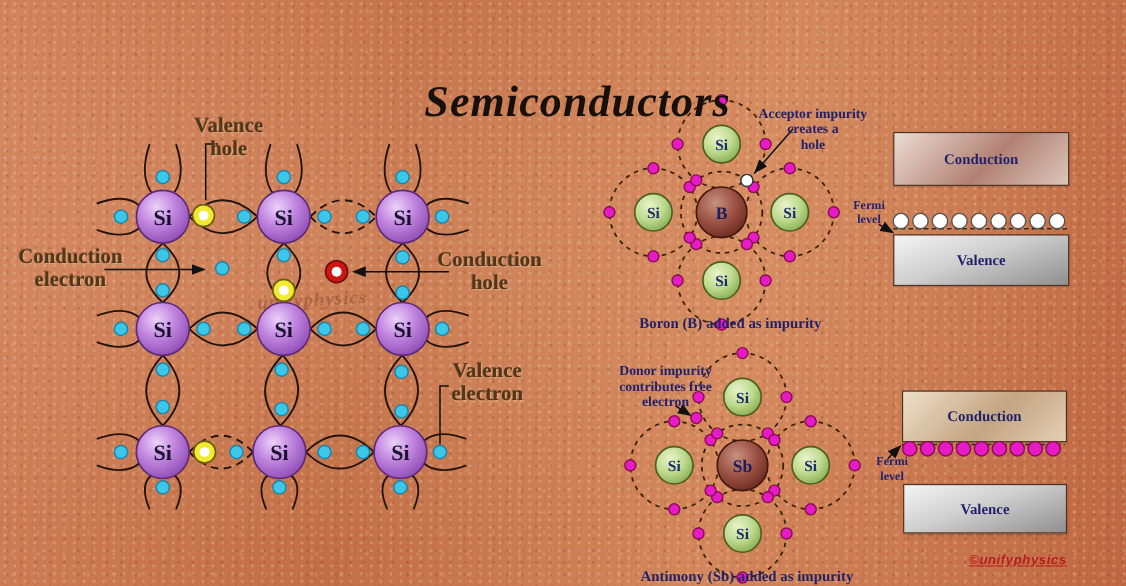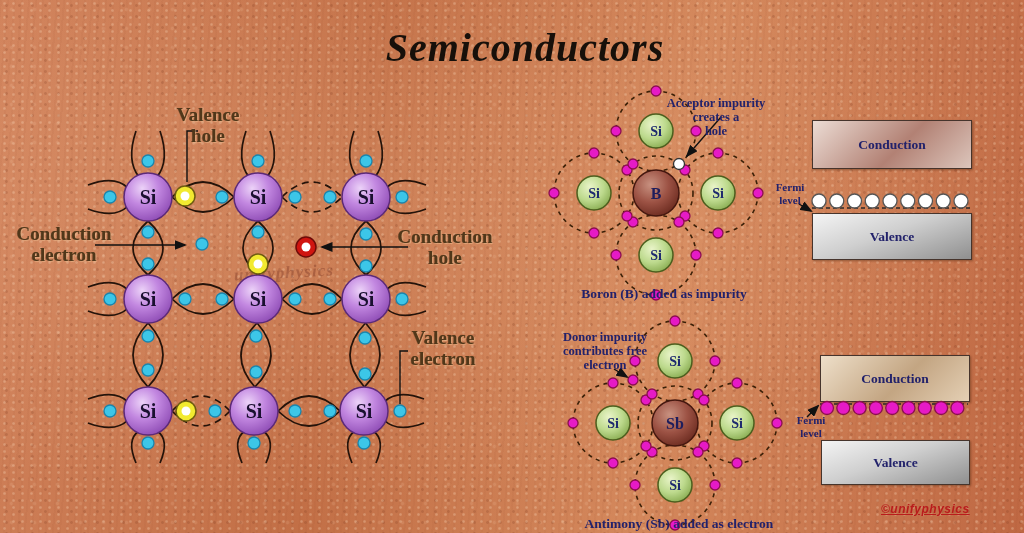--- a/index.html
+++ b/index.html
@@ -11,21 +11,21 @@
       radial-gradient(circle, rgba(115,48,22,0.20) 0.9px, transparent 1.9px),
       radial-gradient(circle, rgba(255,214,180,0.14) 1.2px, transparent 2.4px),
       repeating-linear-gradient(95deg, rgba(140,60,30,0.05) 0 2px, rgba(255,255,255,0) 2px 7px),
       radial-gradient(120% 90% at 30% 40%, rgba(255,205,165,0.20), rgba(255,255,255,0) 60%),
       linear-gradient(100deg,#d0815a 0%,#c26f46 35%,#d4885c 65%,#bf6843 100%);
     background-size:9px 7px,13px 11px,23px 19px,100% 100%,100% 100%,100% 100%;}
   svg.layer{position:absolute;left:0;top:0;z-index:3;}
   .abs{position:absolute;z-index:4;}
   .pre{white-space:pre-line;}
   .ctr{transform:translateX(-50%);text-align:center;}
-  .title{font-size:40px;font-weight:bold;font-style:italic;color:#17100a;letter-spacing:1px;}
+  .title{font-size:40px;font-weight:bold;font-style:italic;color:#17100a;letter-spacing:1px;margin-top:44px;}
   .brown{font-weight:bold;font-size:19px;line-height:21px;color:#50371a;
          text-shadow:1px 1px 1px rgba(240,195,150,0.55), -0.5px -0.5px 0 rgba(40,20,5,0.35);}
   .navy{color:#22226b;font-weight:bold;}
   .callout{font-size:12.5px;line-height:14px;}
   .caption{font-size:13.5px;}
   .fermi{font-size:11px;line-height:13px;}
   .band{position:absolute;z-index:2;display:flex;align-items:center;justify-content:center;
         border:1.5px solid #46342c;box-shadow:1px 1px 2px rgba(60,30,10,.4);}
   .band span{font-size:13.5px;font-weight:bold;color:#22226b;}
   .band-cond-p{background:linear-gradient(135deg,#ecdcd4 0%,#b28174 55%,#dcc5bb 100%);}
@@ -50,28 +50,28 @@
 
 <div class="abs ctr pre brown" style="left:208px;top:104px;">Valence
 hole</div>
 <div class="abs ctr pre brown" style="left:64px;top:223px;">Conduction
 electron</div>
 <div class="abs ctr pre brown" style="left:445px;top:226px;">Conduction
 hole</div>
 <div class="abs ctr pre brown" style="left:443px;top:327px;">Valence
 electron</div>
 
-<div class="abs ctr pre navy callout" style="left:716px;top:96px;">Acceptor impurity
+<div class="abs ctr pre navy callout" style="left:739px;top:96px;">Acceptor impurity
 creates a
 hole</div>
 <div class="abs ctr navy caption" style="left:664px;top:286px;">Boron (B) added as impurity</div>
 <div class="abs ctr pre navy callout" style="left:605px;top:330px;text-align:center;">Donor impurity
 contributes free
 electron</div>
-<div class="abs ctr navy caption" style="left:679px;top:516px;">Antimony (Sb) added as electron</div>
+<div class="abs ctr navy caption" style="left:679px;top:516px;">Antimony (Sb) added as impurity</div>
 
 <div class="band band-cond-p" style="left:812px;top:120px;width:158px;height:47px;">
     <span>Conduction</span>
   </div>
 <div class="band band-val" style="left:812px;top:213px;width:158px;height:45px;">
     <span>Valence</span>
   </div>
 <div class="abs ctr pre navy fermi" style="left:790px;top:181px;">Fermi
 level</div>
 

